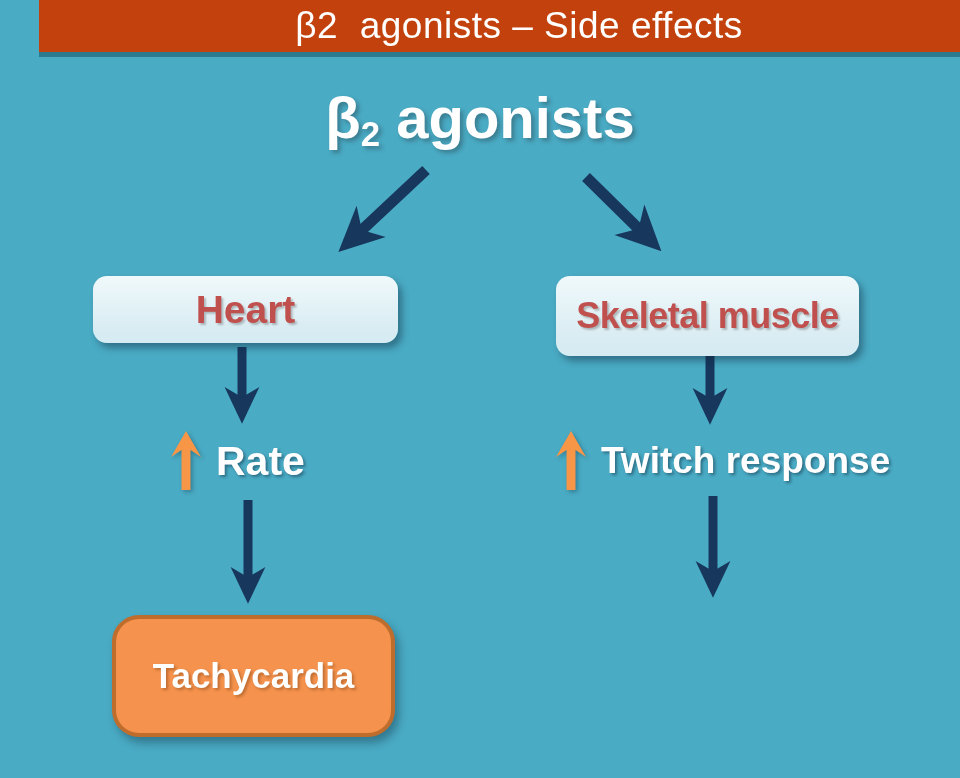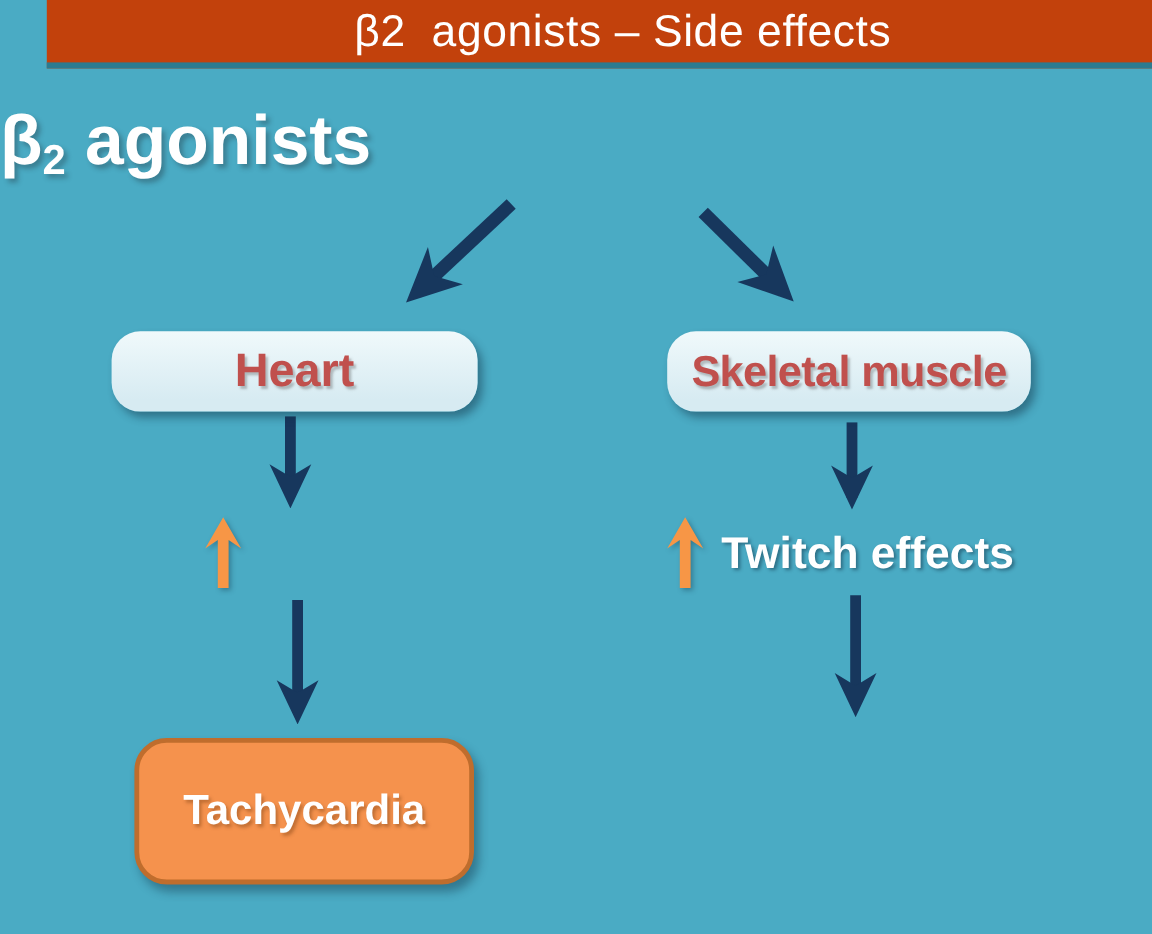--- a/index.html
+++ b/index.html
@@ -29,20 +29,21 @@
     font-size: 37px;
     font-weight: 400;
     white-space: pre;
     letter-spacing: 0.5px;
   }
   
   .main-title {
     position: absolute;
     top: 84px; left: 0;
     width: 100%;
+    text-align: center;
     color: #ffffff;
     font-size: 58px;
     font-weight: 700;
     text-shadow: 3px 3px 4px rgba(30,40,50,0.35);
     z-index: 2;
   }
   .main-title .subscript {
     font-size: 0.60em;
     vertical-align: baseline;
     position: relative;
@@ -53,35 +54,35 @@
     position: absolute;
     top: 0; left: 0;
     width: 960px; height: 778px;
     pointer-events: none;
     z-index: 1;
   }
   
   .organ-box {
     position: absolute;
     background: linear-gradient(180deg, #f0f9fb 0%, #d7ebf2 85%);
-    border-radius: 24px;
+    border-radius: 14px;
     box-shadow: 4px 5px 7px rgba(15,45,65,0.45);
     display: flex;
     align-items: center;
     justify-content: center;
     z-index: 2;
   }
   .organ-box .organ-label {
     color: #c0504d;
     font-weight: 700;
     text-shadow: 2px 2px 2px rgba(80,80,80,0.35);
   }
   .organ-box.heart   { left: 93px;  top: 276px; width: 305px; height: 67px; }
   .organ-box.heart .organ-label { font-size: 39px; }
-  .organ-box.muscle  { left: 556px; top: 276px; width: 303px; height: 67px; }
+  .organ-box.muscle  { left: 556px; top: 276px; width: 303px; height: 80px; }
   .organ-box.muscle .organ-label { font-size: 36px; letter-spacing: -0.5px; }
   
   .effect {
     position: absolute;
     display: flex;
     align-items: center;
     z-index: 2;
   }
   .effect .effect-label {
     color: #ffffff;
@@ -142,25 +143,26 @@
     <span class="organ-label">Heart</span>
   </div>
   <div class="organ-box muscle">
     <span class="organ-label">Skeletal muscle</span>
   </div>
 
   <div class="effect rate">
     <svg class="up-arrow-icon" width="36" height="62" viewBox="0 0 36 62" xmlns="http://www.w3.org/2000/svg">
       <path d="M18,1 L3,27 L13.5,20 L13.5,60 L22.5,60 L22.5,20 L33,27 Z" fill="#f79646"></path>
     </svg>
+    <span class="effect-label">Rate</span>
   </div>
   <div class="effect twitch">
     <svg class="up-arrow-icon" width="36" height="62" viewBox="0 0 36 62" xmlns="http://www.w3.org/2000/svg">
       <path d="M18,1 L3,27 L13.5,20 L13.5,60 L22.5,60 L22.5,20 L33,27 Z" fill="#f79646"></path>
     </svg>
-    <span class="effect-label">Twitch effects</span>
+    <span class="effect-label">Twitch response</span>
   </div>
 
   <div class="outcome-box tachycardia">
     <span>Tachycardia</span>
   </div>
 
 </div>
 
 </body></html>

